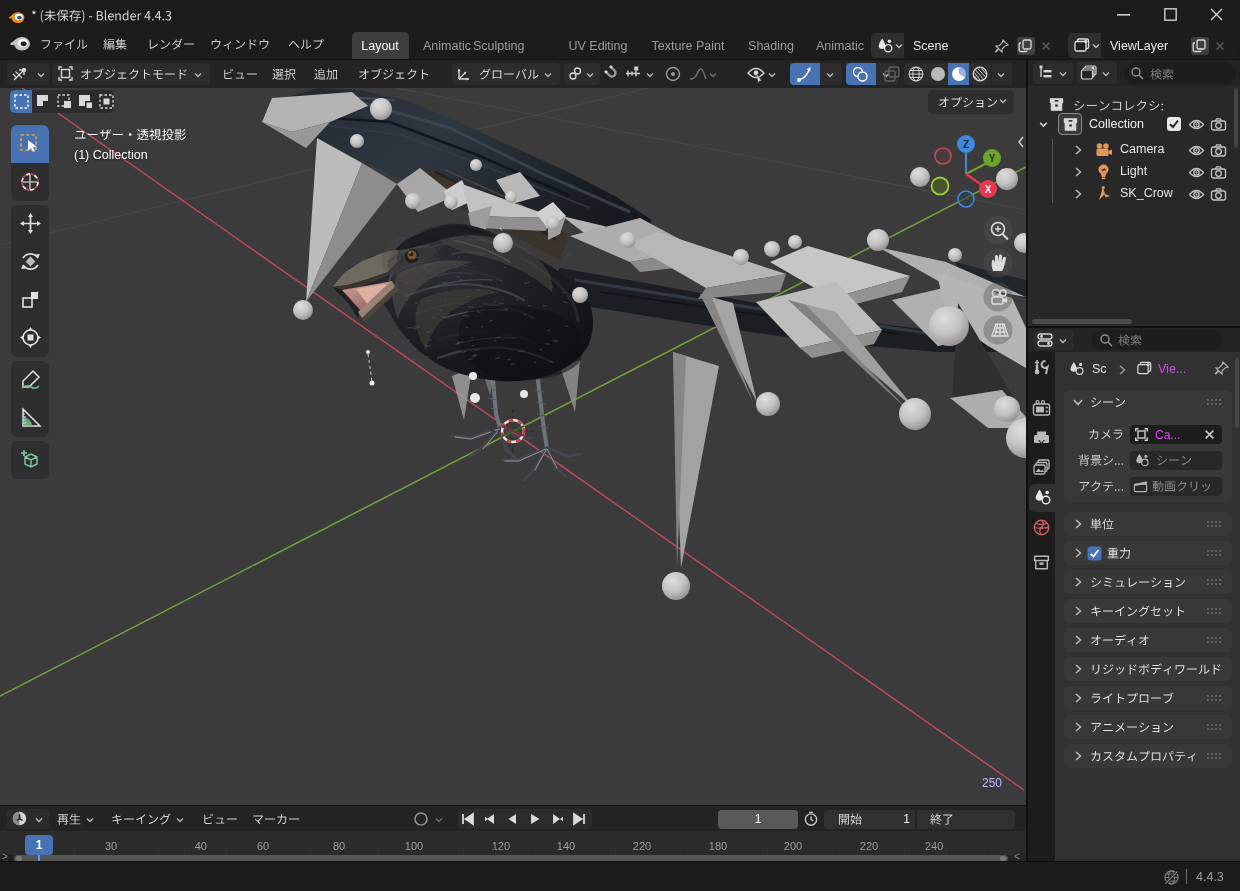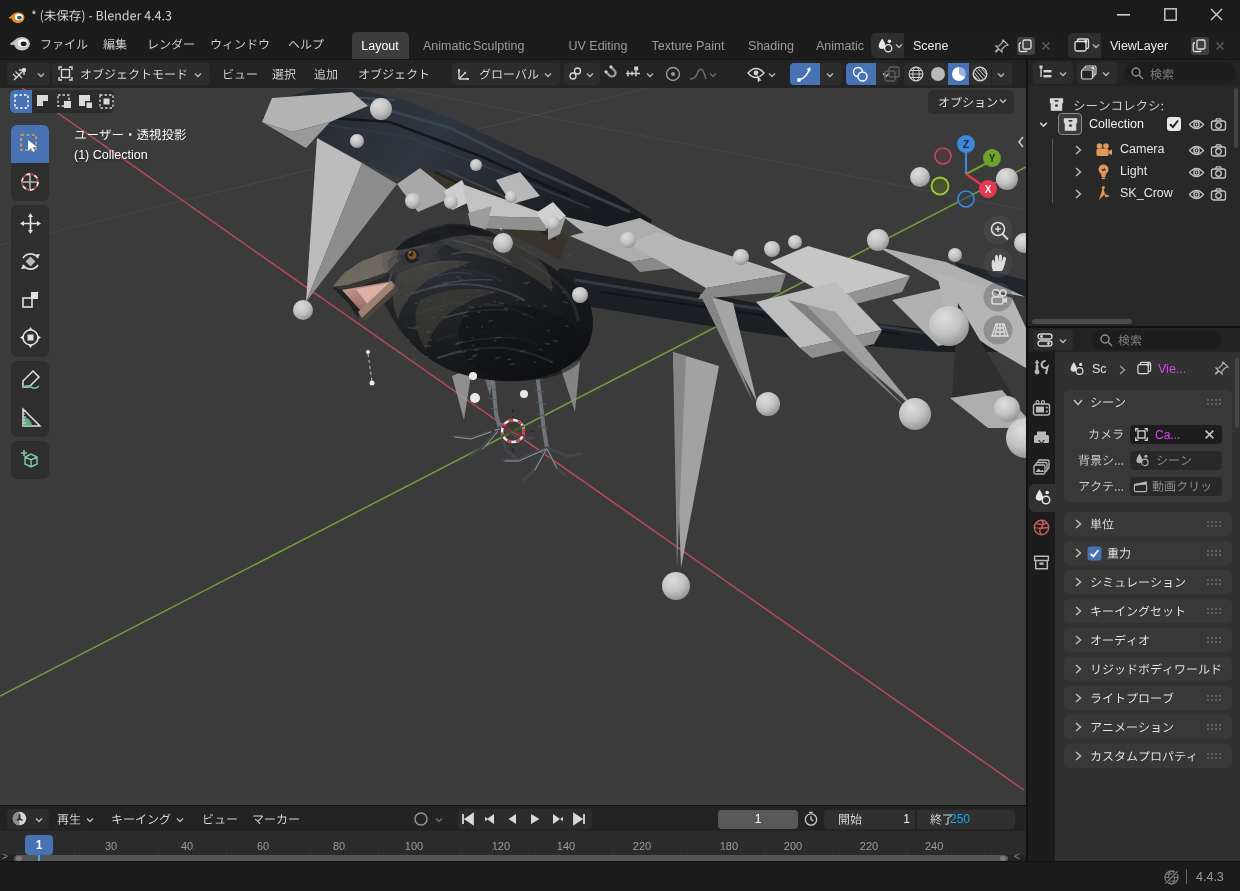--- a/index.html
+++ b/index.html
@@ -1110,30 +1110,30 @@
     </svg>
     <div style="position:absolute;left:824px;top:810px;width:91px;height:19px;background:#303030;border-radius:4px 0 0 4px"></div>
     <svg style="position:absolute;left:838px;top:811px;overflow:visible" width="26" height="18" viewBox="0 -12.72 26 18">
       <path d="M3 -4.8H9V-4H3ZM2.8 -2.7H9.2V-1.9H2.8ZM6.8 -4.5H7.6V0.7H6.8ZM4.3 -4.5H5.1V-2.3Q5.1 -2 5 -1.6Q5 -1.2 4.8 -0.8Q4.6 -0.3 4.3 0.1Q4 0.6 3.5 0.9Q3.4 0.8 3.2 0.6Q3 0.5 2.9 0.4Q3.5 -0 3.8 -0.5Q4.1 -1 4.2 -1.5Q4.3 -2 4.3 -2.3ZM1.5 -7.9H4.9V-7.3H1.5ZM7.1 -7.9H10.5V-7.3H7.1ZM10.1 -9.6H11V-0.2Q11 0.2 10.9 0.4Q10.8 0.7 10.5 0.8Q10.3 0.9 9.8 0.9Q9.3 0.9 8.6 0.9Q8.6 0.8 8.6 0.7Q8.5 0.5 8.5 0.3Q8.4 0.2 8.4 0Q8.9 0 9.3 0Q9.7 0.1 9.9 0Q10 0 10.1 -0Q10.1 -0.1 10.1 -0.2ZM1.6 -9.6H5.4V-5.5H1.6V-6.2H4.6V-8.9H1.6ZM10.5 -9.6V-8.9H7.4V-6.2H10.5V-5.5H6.5V-9.6ZM1.1 -9.6H2V1H1.1Z M18.3 -0.4H22.5V0.4H18.3ZM17.9 -3.9H23V0.9H22.1V-3.1H18.7V1H17.9ZM17.1 -5.9Q17.8 -6 18.7 -6Q19.7 -6.1 20.7 -6.1Q21.8 -6.2 22.8 -6.3L22.8 -5.4Q21.8 -5.4 20.8 -5.3Q19.8 -5.2 18.8 -5.1Q17.9 -5.1 17.2 -5ZM21 -7.9 21.8 -8.2Q22.2 -7.7 22.5 -7.1Q22.9 -6.6 23.2 -6Q23.6 -5.4 23.7 -5L22.9 -4.6Q22.8 -5 22.5 -5.6Q22.2 -6.2 21.8 -6.8Q21.4 -7.3 21 -7.9ZM19.4 -10.1 20.4 -9.9Q20.1 -9.2 19.8 -8.3Q19.5 -7.5 19.2 -6.8Q18.9 -6 18.6 -5.4L17.9 -5.7Q18.1 -6.1 18.3 -6.6Q18.5 -7.2 18.7 -7.8Q18.9 -8.4 19.1 -9Q19.3 -9.6 19.4 -10.1ZM12.5 -7.6H16.5V-6.8H12.5ZM14.3 -10.1 15.2 -10Q15 -9.1 14.8 -8.1Q14.6 -7 14.3 -6Q14.1 -5 13.8 -4Q13.6 -3.1 13.4 -2.4L12.6 -2.7Q12.8 -3.4 13.1 -4.3Q13.3 -5.2 13.5 -6.3Q13.8 -7.3 14 -8.2Q14.2 -9.2 14.3 -10.1ZM13.1 -3.1 13.6 -3.7Q14.3 -3.4 15 -2.9Q15.7 -2.4 16.3 -1.9Q16.9 -1.4 17.3 -1L16.7 -0.2Q16.4 -0.7 15.8 -1.2Q15.2 -1.7 14.5 -2.2Q13.8 -2.7 13.1 -3.1ZM16.1 -7.6H16.3L16.4 -7.6L17 -7.5Q16.8 -5.2 16.3 -3.5Q15.9 -1.9 15.1 -0.8Q14.3 0.3 13.2 1Q13.1 0.8 12.9 0.6Q12.7 0.4 12.6 0.3Q13.6 -0.3 14.3 -1.3Q15.1 -2.3 15.5 -3.8Q16 -5.4 16.1 -7.4Z" fill="#d8d8d8"></path>
     </svg>
     <div style="position:absolute;left:870px;top:810px;width:40px;text-align:right;font:12px 'Liberation Sans',sans-serif;color:#f0f0f0;line-height:19px">1</div>
     <div style="position:absolute;left:917px;top:810px;width:98px;height:19px;background:#303030;border-radius:0 4px 4px 0"></div>
     <svg style="position:absolute;left:930px;top:811px;overflow:visible" width="26" height="18" viewBox="0 -12.72 26 18">
       <path d="M6.8 -3.2 7.3 -3.7Q7.7 -3.6 8.2 -3.3Q8.7 -3.1 9.1 -2.9Q9.5 -2.6 9.8 -2.4L9.2 -1.8Q8.9 -2 8.5 -2.3Q8.1 -2.5 7.6 -2.8Q7.2 -3 6.8 -3.2ZM5.5 -0.9 6 -1.5Q6.6 -1.4 7.2 -1.1Q7.9 -0.9 8.5 -0.7Q9.1 -0.4 9.7 -0.2Q10.2 0.1 10.6 0.3L10.1 1Q9.6 0.7 8.8 0.3Q8 -0 7.1 -0.3Q6.3 -0.7 5.5 -0.9ZM7 -10.1 7.9 -9.9Q7.4 -9 6.7 -7.9Q6 -6.9 5 -6Q5 -6.1 4.8 -6.2Q4.7 -6.3 4.6 -6.4Q4.5 -6.5 4.4 -6.6Q5 -7.1 5.5 -7.7Q6 -8.3 6.4 -8.9Q6.8 -9.5 7 -10.1ZM6.8 -8.8H10.1V-8H6.4ZM9.8 -8.8H10L10.2 -8.9L10.7 -8.5Q10.2 -7.3 9.4 -6.2Q8.5 -5.2 7.5 -4.4Q6.4 -3.7 5.3 -3.2Q5.2 -3.3 5.1 -3.4Q5 -3.6 4.9 -3.7Q4.8 -3.8 4.7 -3.9Q5.8 -4.3 6.8 -5Q7.8 -5.7 8.6 -6.6Q9.4 -7.6 9.8 -8.7ZM6.7 -8.1Q7.2 -7.2 8 -6.3Q8.7 -5.5 9.7 -4.8Q10.6 -4.2 11.7 -3.8Q11.6 -3.7 11.5 -3.6Q11.4 -3.4 11.3 -3.3Q11.2 -3.2 11.1 -3Q10 -3.5 9.1 -4.2Q8.1 -4.9 7.3 -5.9Q6.5 -6.8 6 -7.9ZM2.3 -10.1 3.1 -9.8Q2.9 -9.3 2.7 -8.9Q2.4 -8.4 2.1 -7.9Q1.9 -7.5 1.6 -7.2L1 -7.4Q1.3 -7.8 1.5 -8.3Q1.7 -8.7 2 -9.2Q2.2 -9.7 2.3 -10.1ZM3.7 -8.7 4.5 -8.4Q4 -7.7 3.5 -6.9Q3 -6.1 2.5 -5.4Q2 -4.7 1.6 -4.2L1 -4.5Q1.4 -4.9 1.7 -5.4Q2.1 -6 2.5 -6.5Q2.8 -7.1 3.1 -7.7Q3.4 -8.2 3.7 -8.7ZM0.5 -7.6 0.9 -8.1Q1.2 -7.9 1.6 -7.5Q1.9 -7.2 2.2 -6.9Q2.5 -6.5 2.7 -6.3L2.2 -5.6Q2 -5.9 1.7 -6.2Q1.4 -6.6 1.1 -6.9Q0.8 -7.3 0.5 -7.6ZM3.3 -5.9 3.9 -6.2Q4.1 -5.8 4.4 -5.4Q4.6 -4.9 4.8 -4.5Q4.9 -4.1 5 -3.8L4.3 -3.5Q4.3 -3.8 4.1 -4.2Q3.9 -4.6 3.7 -5.1Q3.5 -5.5 3.3 -5.9ZM0.4 -4.7Q1.2 -4.7 2.3 -4.8Q3.3 -4.8 4.5 -4.9L4.5 -4.1Q3.4 -4.1 2.4 -4Q1.3 -3.9 0.5 -3.9ZM3.6 -3.1 4.2 -3.3Q4.5 -2.8 4.7 -2.2Q4.9 -1.6 5 -1.1L4.3 -0.9Q4.2 -1.3 4 -2Q3.8 -2.6 3.6 -3.1ZM1.1 -3.2 1.9 -3.1Q1.7 -2.2 1.5 -1.4Q1.3 -0.6 1 -0Q0.9 -0.1 0.8 -0.1Q0.7 -0.2 0.5 -0.3Q0.4 -0.3 0.3 -0.4Q0.6 -0.9 0.8 -1.7Q1 -2.4 1.1 -3.2ZM2.4 -4.4H3.2V1H2.4Z M17.5 -6H18.5V-0.2Q18.5 0.3 18.4 0.5Q18.2 0.7 17.9 0.8Q17.5 0.9 16.9 0.9Q16.3 1 15.4 1Q15.3 0.8 15.2 0.5Q15.1 0.2 15 0.1Q15.5 0.1 16 0.1Q16.4 0.1 16.7 0.1Q17.1 0.1 17.2 0.1Q17.4 0.1 17.5 0Q17.5 -0.1 17.5 -0.2ZM13.2 -9.1H21.8V-8.3H13.2ZM21.5 -9.1H21.8L22 -9.2L22.7 -8.7Q22.1 -8.1 21.4 -7.4Q20.7 -6.7 19.9 -6.2Q19.2 -5.6 18.4 -5.2Q18.4 -5.3 18.3 -5.4Q18.1 -5.5 18 -5.6Q17.9 -5.7 17.8 -5.8Q18.3 -6.1 18.9 -6.5Q19.4 -6.8 19.9 -7.3Q20.4 -7.7 20.8 -8.1Q21.2 -8.5 21.5 -8.9Z" fill="#d8d8d8"></path>
     </svg>
-    <div style="position:absolute;left:950px;top:810px;width:52px;text-align:left;font:12px 'Liberation Sans',sans-serif;color:#0ea5e9;line-height:19px">250</div>
+    <div style="position:absolute;left:950px;top:774px;width:52px;text-align:right;font:12px 'Liberation Sans',sans-serif;color:#c4b5fd;line-height:19px">250</div>
     <div style="position:absolute;left:91px;top:840px;width:40px;text-align:center;font:11px 'Liberation Sans',sans-serif;color:#9d9d9d">30</div>
-    <div style="position:absolute;left:167px;top:840px;width:40px;text-align:center;font:11px 'Liberation Sans',sans-serif;color:#9d9d9d">40</div>
+    <div style="position:absolute;left:167px;top:840px;width:40px;text-align:right;font:11px 'Liberation Sans',sans-serif;color:#9d9d9d">40</div>
     <div style="position:absolute;left:243px;top:840px;width:40px;text-align:center;font:11px 'Liberation Sans',sans-serif;color:#9d9d9d">60</div>
     <div style="position:absolute;left:319px;top:840px;width:40px;text-align:center;font:11px 'Liberation Sans',sans-serif;color:#9d9d9d">80</div>
     <div style="position:absolute;left:394px;top:840px;width:40px;text-align:center;font:11px 'Liberation Sans',sans-serif;color:#9d9d9d">100</div>
     <div style="position:absolute;left:470px;top:840px;width:40px;text-align:right;font:11px 'Liberation Sans',sans-serif;color:#9d9d9d">120</div>
     <div style="position:absolute;left:546px;top:840px;width:40px;text-align:center;font:11px 'Liberation Sans',sans-serif;color:#9d9d9d">140</div>
     <div style="position:absolute;left:622px;top:840px;width:40px;text-align:center;font:11px 'Liberation Sans',sans-serif;color:#9d9d9d">220</div>
-    <div style="position:absolute;left:698px;top:840px;width:40px;text-align:right;font:11px 'Liberation Sans',sans-serif;color:#9d9d9d">180</div>
+    <div style="position:absolute;left:698px;top:840px;width:40px;text-align:center;font:11px 'Liberation Sans',sans-serif;color:#9d9d9d">180</div>
     <div style="position:absolute;left:773px;top:840px;width:40px;text-align:center;font:11px 'Liberation Sans',sans-serif;color:#9d9d9d">200</div>
     <div style="position:absolute;left:849px;top:840px;width:40px;text-align:center;font:11px 'Liberation Sans',sans-serif;color:#9d9d9d">220</div>
     <div style="position:absolute;left:925px;top:840px;width:40px;text-align:left;font:11px 'Liberation Sans',sans-serif;color:#9d9d9d">240</div>
     <div style="position:absolute;left:39.4px;top:849px;width:1px;height:6px;background:#242424"></div>
     <div style="position:absolute;left:77.3px;top:849px;width:1px;height:6px;background:#242424"></div>
     <div style="position:absolute;left:115.2px;top:849px;width:1px;height:6px;background:#242424"></div>
     <div style="position:absolute;left:153.1px;top:849px;width:1px;height:6px;background:#242424"></div>
     <div style="position:absolute;left:191.0px;top:849px;width:1px;height:6px;background:#242424"></div>
     <div style="position:absolute;left:228.9px;top:849px;width:1px;height:6px;background:#242424"></div>
     <div style="position:absolute;left:266.8px;top:849px;width:1px;height:6px;background:#242424"></div>

